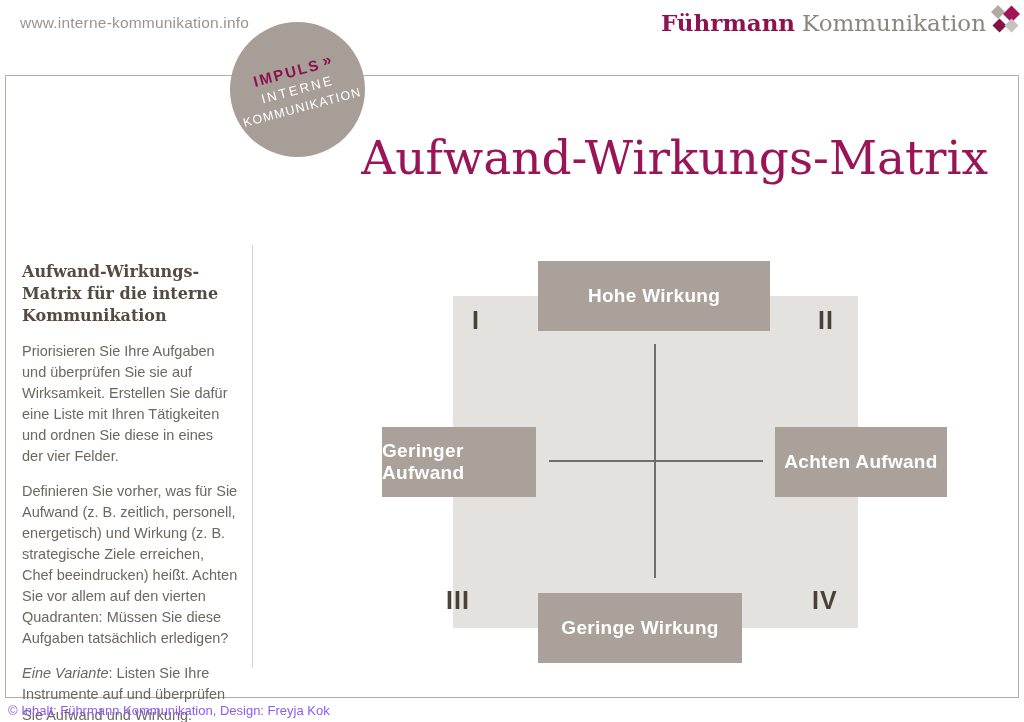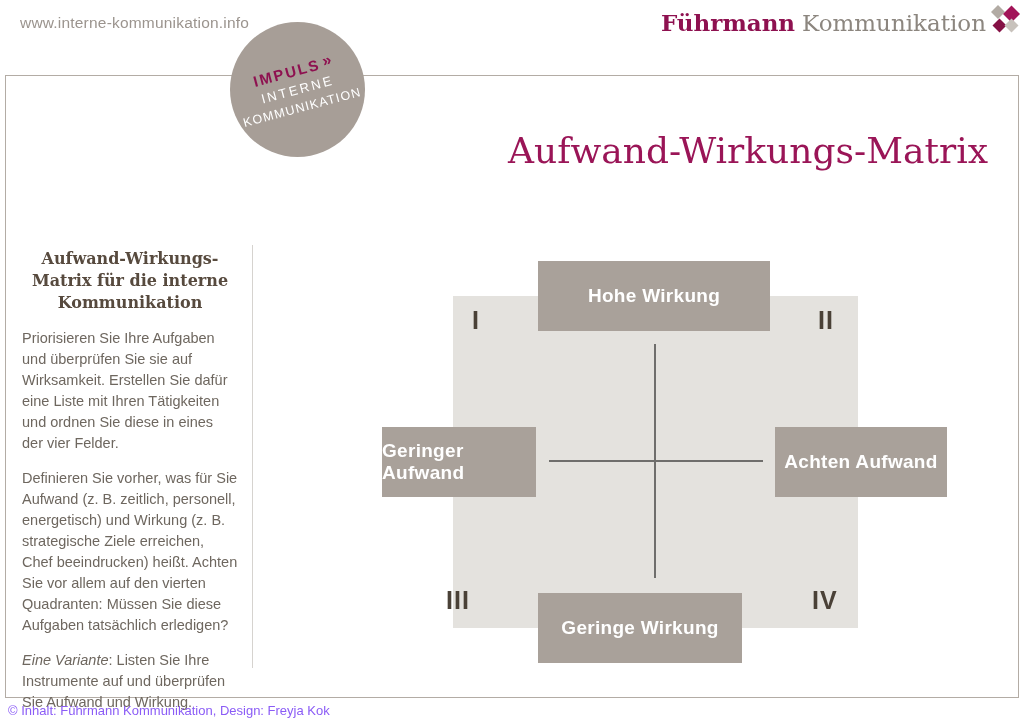--- a/index.html
+++ b/index.html
@@ -58,32 +58,31 @@
     font-size: 13px; color: #ffffff; letter-spacing: 2.5px; line-height: 19px;
   }
   .badge-line3 {
     font-size: 12.5px; color: #ffffff; letter-spacing: 1.2px; line-height: 19px;
   }
 
   
   .main-title {
     position: absolute; top: 130px; right: 36px;
     font-family: "DejaVu Serif", "Liberation Serif", serif;
-    font-size: 36px; color: #9a1557; white-space: nowrap;
+    font-size: 47px; color: #9a1557; white-space: nowrap;
   }
 
   
   .sidebar {
     position: absolute; left: 22px; top: 248px; width: 216px;
   }
   .sidebar-heading {
     font-family: "DejaVu Serif", "Liberation Serif", serif;
     font-weight: bold; font-size: 16px; line-height: 22px; color: #574a3e;
-    margin: 0 0 14px 0;
-    text-align: center;
+    margin: 13px 0 14px 0;
   }
   .sidebar p {
     font-size: 14.5px; line-height: 21px; color: #6e675f;
     margin: 0 0 14px 0;
   }
   .lead-italic { font-style: italic; margin-top: 36px; }
 
   .v-divider {
     position: absolute; left: 252px; top: 245px;
     width: 1px; height: 423px; background: #d6d3cf;

